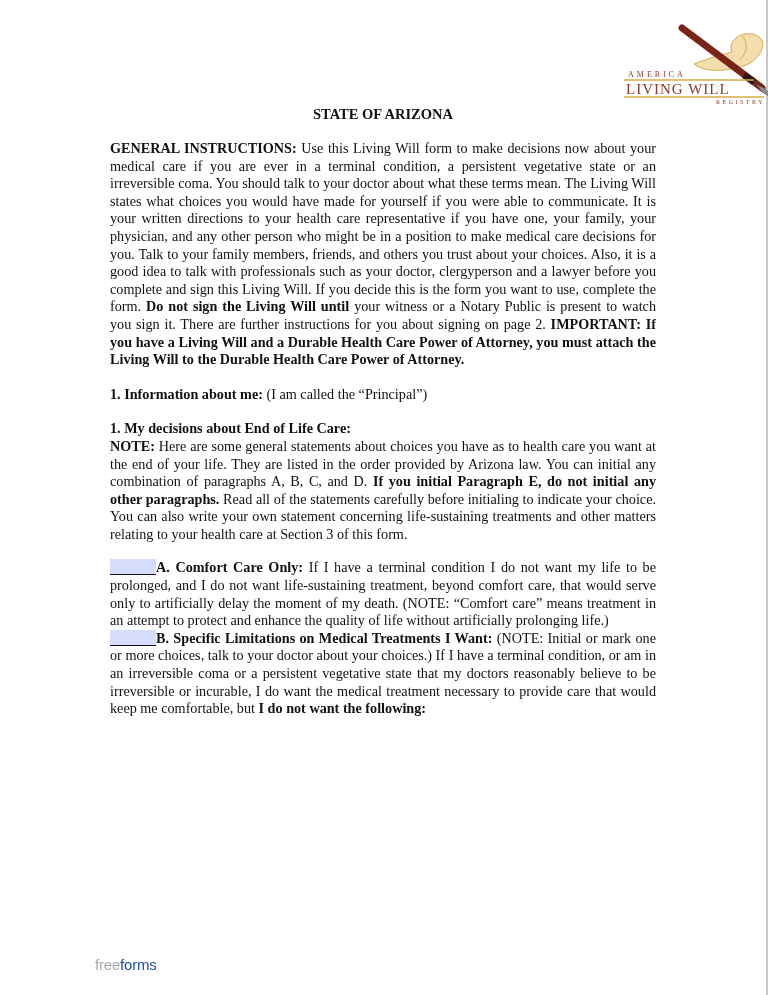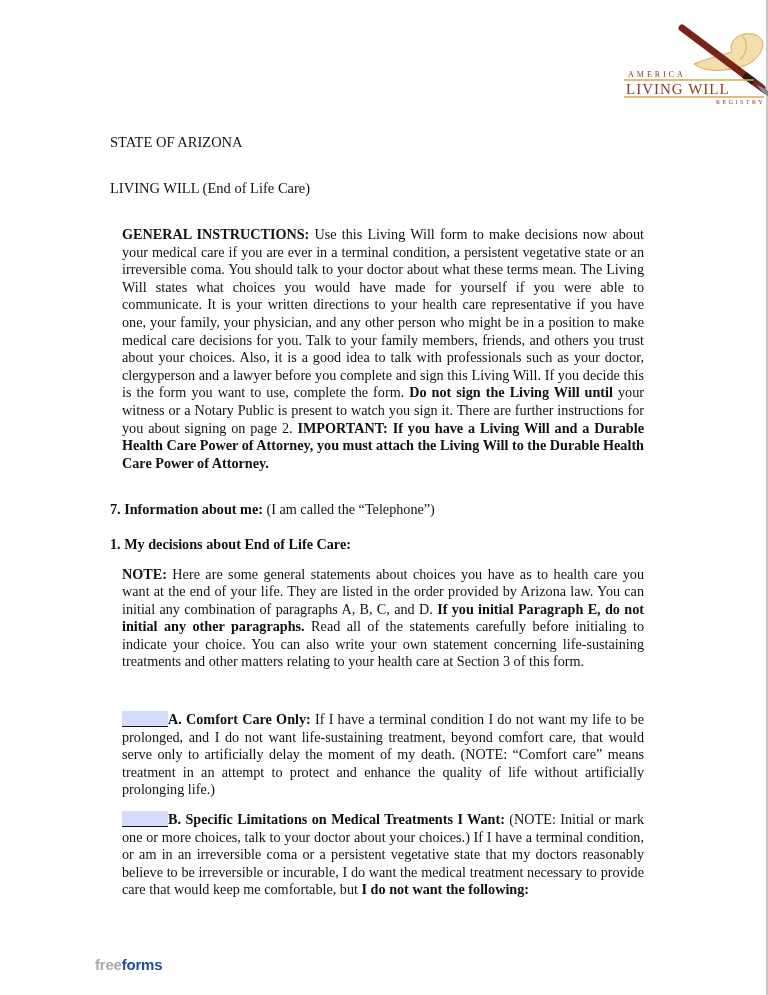--- a/index.html
+++ b/index.html
@@ -15,41 +15,41 @@
       background: #c8c8c8;
     }
     .logo {
       position: absolute; left: 624px; top: 24px; width: 170px; height: 80px;
     }
     .content {
       position: absolute; left: 110px; top: 105px; width: 546px;
       font-size: 14.2px; line-height: 17.6px;
     }
     .title {
-      text-align: left; font-weight: normal; font-size: 14.5px; line-height: 18px; margin-top: 28px;
+      text-align: center; font-weight: bold; font-size: 14.5px; line-height: 18px;
     }
-    p { margin: 12px; text-align: justify; }
+    p { margin: 0; text-align: justify; }
     .gap { height: 17px; }
     .gap-sm { height: 16px; }
     b { font-weight: bold; }
     .row { display: flex; align-items: flex-end; white-space: nowrap; height: 17.6px; }
     .field {
       display: inline-block; height: 15px;
       background: #d6dcfb;
       border-bottom: 1px solid #111;
       margin-bottom: 2px;
     }
     .field-initial {
       display: inline-block; width: 46px; height: 15px;
       background: #d6dcfb; border-bottom: 1px solid #111;
       vertical-align: -3px;
     }
     .footer-logo {
       position: absolute; left: 95px; top: 956px;
-      font-family: "Liberation Sans", sans-serif; font-size: 15px; font-weight: bold;
+      font-family: "Liberation Sans", sans-serif; font-size: 15px; font-weight: normal;
       letter-spacing: -0.2px;
     }
     .footer-logo .free { color: #a9a9a9; }
     .footer-logo .forms { color: #1f4e9c; }
   </style>
 </head>
 <body>
 
 <div class="page-border"></div>
 
@@ -66,34 +66,33 @@
     <line x1="0" y1="56" x2="130" y2="56" stroke="#d9a94a" stroke-width="1.5"></line>
     <text x="4" y="53" font-family="Liberation Serif, serif" font-size="8" letter-spacing="3" fill="#8b3a2a">AMERICA</text>
     <text x="2" y="70" font-family="Liberation Serif, serif" font-size="15" letter-spacing="1" fill="#8b3a2a">LIVING WILL</text>
     <line x1="0" y1="73" x2="140" y2="73" stroke="#d9a94a" stroke-width="1.5"></line>
     <text x="92" y="80" font-family="Liberation Serif, serif" font-size="6" letter-spacing="2.5" fill="#8b3a2a">REGISTRY</text>
   </svg>
 </div>
 
 <div class="content">
   <div class="title">STATE OF ARIZONA</div>
-  <div class="title">LIVING WILL (End of Life Care)</div>
 
   <div class="gap"></div>
 
   <p>
     <b>GENERAL INSTRUCTIONS:</b><span> Use this Living Will form to make decisions now about your medical care if you are ever in a terminal condition, a persistent vegetative state or an irreversible coma. You should talk to your doctor about what these terms mean. The Living Will states what choices you would have made for yourself if you were able to communicate. It is your written directions to your health care representative if you have one, your family, your physician, and any other person who might be in a position to make medical care decisions for you. Talk to your family members, friends, and others you trust about your choices. Also, it is a good idea to talk with professionals such as your doctor, clergyperson and a lawyer before you complete and sign this Living Will.  If you decide this is the form you want to use, complete the form. </span><b>Do not sign the Living Will until</b><span> your witness or a Notary Public is present to watch you sign it. There are further instructions for you about signing on page 2.  </span><b>IMPORTANT: If you have a Living Will and a Durable Health Care Power of Attorney, you must attach the Living Will to the Durable Health Care Power of Attorney.</b>
   </p>
 
   <div class="gap"></div>
 
   <div>
     <div class="row">
-      <b>7. Information about me:</b>
-        <span style="white-space:pre"> (I am called the “Telephone”)</span>
+      <b>1. Information about me:</b>
+        <span style="white-space:pre"> (I am called the “Principal”)</span>
     </div>
   </div>
 
   <div class="gap"></div>
 
   <div>
     <div><b>1. My decisions about End of Life Care:</b></div>
     <p>
       <b>NOTE:</b><span> Here are some general statements about choices you have as to health care you want at the end of your life.  They are listed in the order provided by Arizona law. You can initial any combination of paragraphs A, B, C, and D. </span><b>If you initial Paragraph E, do not initial any other paragraphs.</b><span> Read all of the statements carefully before initialing to indicate your choice. You can also write your own statement concerning life-sustaining treatments and other matters relating to your health care at Section 3 of this form.</span>
     </p>

